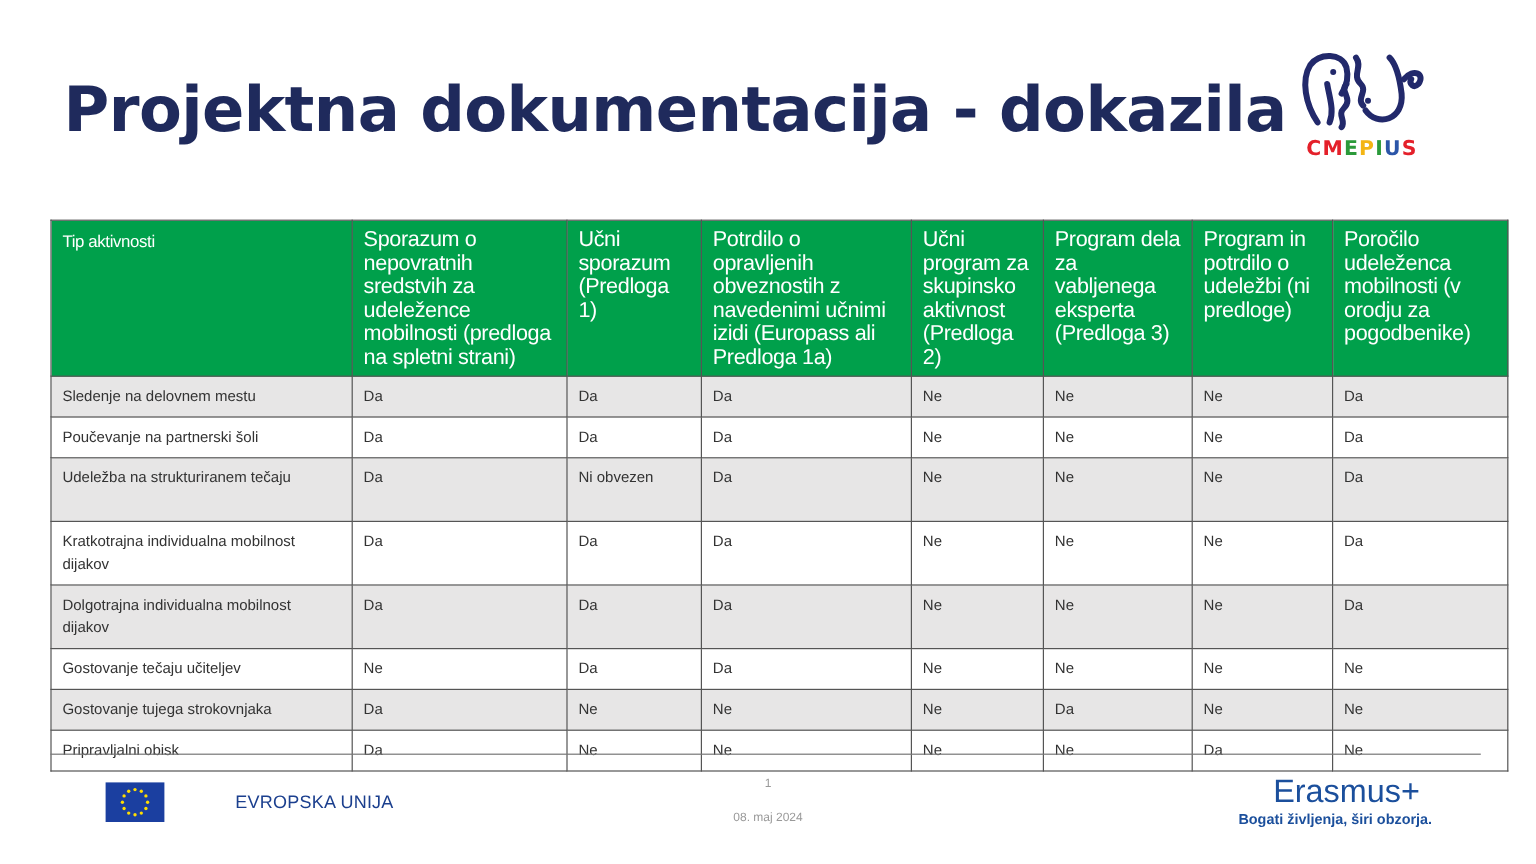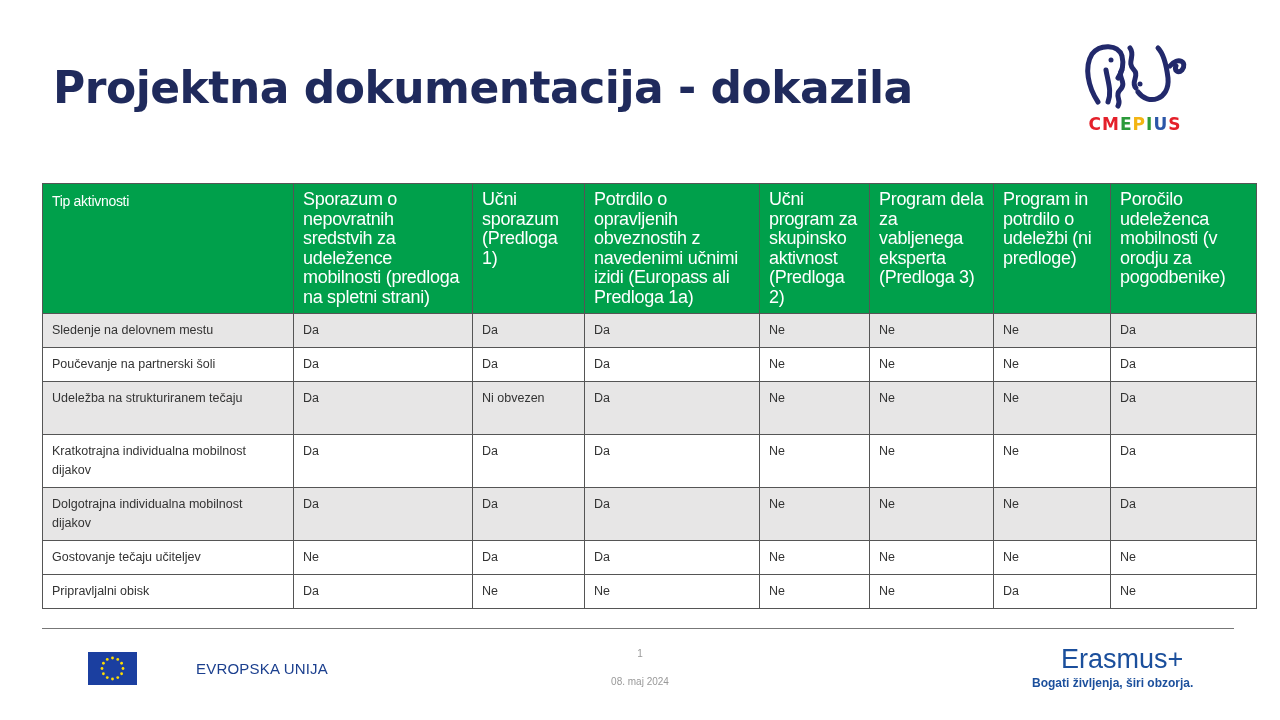--- a/index.html
+++ b/index.html
@@ -1,17 +1,17 @@
 <!DOCTYPE html>
 <html><head>
 <meta charset="utf-8">
 <style>
   html, body { margin:0; padding:0; }
   body { width:1280px; height:720px; background:#ffffff; position:relative; overflow:hidden; font-family:"Liberation Sans", sans-serif; }
-  .title { position:absolute; left:53px; top:62px; font-family:"DejaVu Sans", sans-serif; font-weight:bold; font-size:44px; color:#1f2a5c; letter-spacing:-0.5px; white-space:nowrap; }
+  .title { position:absolute; left:53px; top:62px; font-family:"DejaVu Sans", sans-serif; font-weight:bold; font-size:52px; color:#1f2a5c; letter-spacing:-0.5px; white-space:nowrap; }
   .logo-cmepius { position:absolute; left:1078px; top:42px; width:114px; height:96px; }
   .logo-text { position:absolute; left:0; top:72px; width:114px; text-align:center; font-family:"DejaVu Sans", sans-serif; font-weight:bold; font-size:17px; letter-spacing:1px; }
   table.main { position:absolute; left:42px; top:183px; width:1214px; border-collapse:collapse; table-layout:fixed; font-family:"Liberation Sans", sans-serif; }
   table.main td, table.main th { border:1.5px solid #555; vertical-align:top; padding:7px 9px; font-size:12.5px; color:#333; line-height:19px; text-align:left; }
   table.main th { background:#00a04b; color:#fff; font-weight:normal; font-size:18px; line-height:19.5px; padding:6px 9px; letter-spacing:-0.3px; }
   table.main th.first { font-size:14px; padding-top:8px; }
   tr.hdr { height:82px; }
   tr.gray td { background:#e7e6e6; }
   tr.white td { background:#ffffff; }
   .bottom-line { position:absolute; left:42px; top:628px; width:1192px; height:1px; background:#777; }
@@ -120,20 +120,30 @@
   <tr class="white" style="height:33px">
     <td>Gostovanje tečaju učiteljev</td>
     <td>Ne</td>
     <td>Da</td>
     <td>Da</td>
     <td>Ne</td>
     <td>Ne</td>
     <td>Ne</td>
     <td>Ne</td>
   </tr>
+  <tr class="gray" style="height:34px">
+    <td>Gostovanje tujega strokovnjaka</td>
+    <td>Da</td>
+    <td>Ne</td>
+    <td>Ne</td>
+    <td>Ne</td>
+    <td>Da</td>
+    <td>Ne</td>
+    <td>Ne</td>
+  </tr>
   <tr class="white" style="height:34px">
     <td>Pripravljalni obisk</td>
     <td>Da</td>
     <td>Ne</td>
     <td>Ne</td>
     <td>Ne</td>
     <td>Ne</td>
     <td>Da</td>
     <td>Ne</td>
   </tr>

